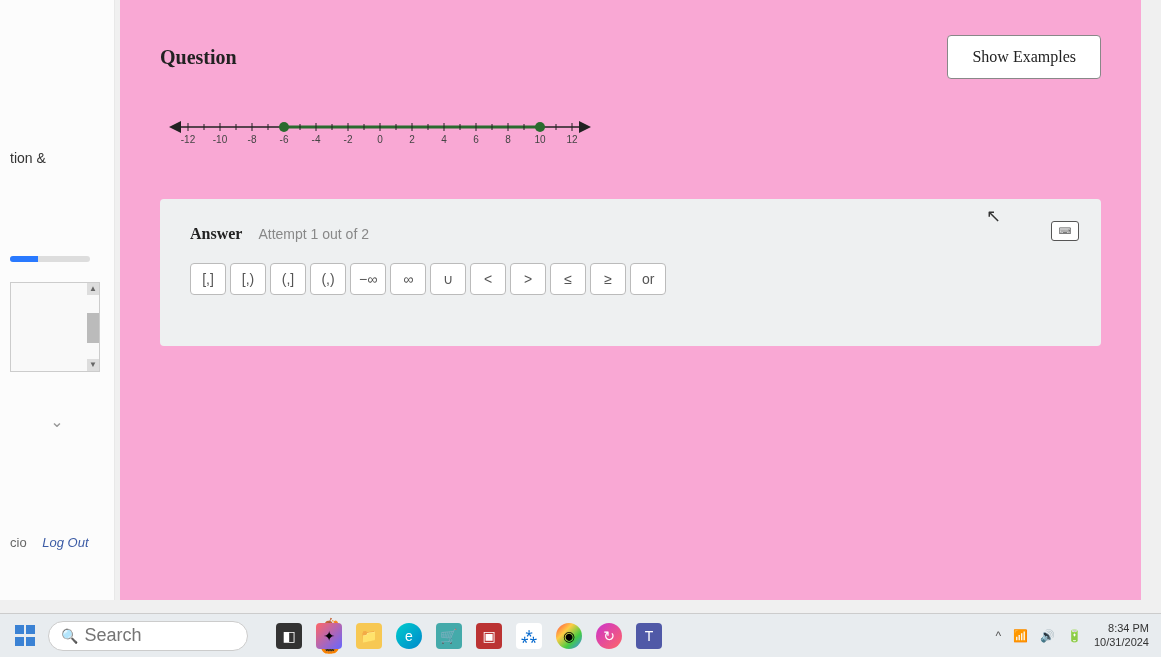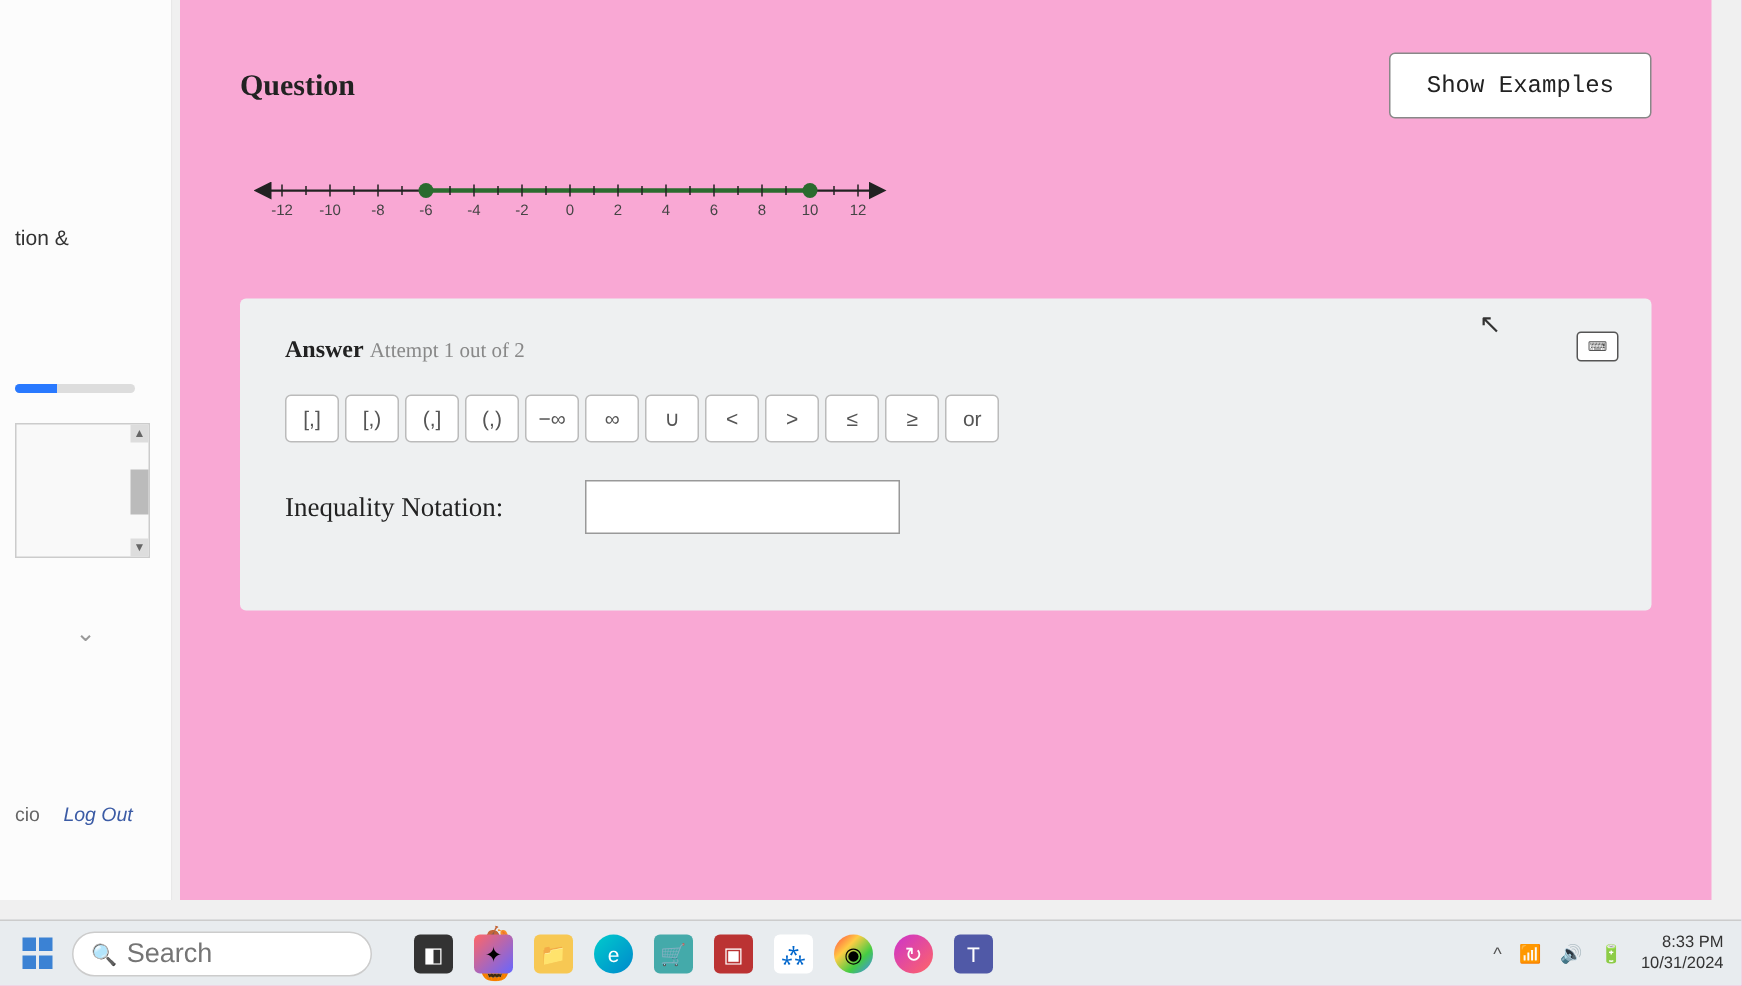--- a/index.html
+++ b/index.html
@@ -102,21 +102,21 @@
     }
     .question-title {
       font-weight: bold;
       font-size: 20px;
       color: #222;
     }
     .show-examples-btn {
       border: 1px solid #888;
       background: #fff;
       padding: 12px 24px;
-      font-family: Liberation Mono, monospace;
+      font-family: Liberation Serif, serif;
       font-size: 16px;
       color: #222;
       cursor: pointer;
       border-radius: 4px;
     }
     .prompt-text {
       font-size: 20px;
       color: #222;
       margin-bottom: 30px;
     }
@@ -137,22 +137,22 @@
       position: relative;
     }
     .answer-header {
       font-size: 16px;
       color: #222;
       margin-bottom: 20px;
     }
     .answer-header .attempt {
       color: #888;
       font-size: 14px;
-      margin-left: 0;
-      font-family: Liberation Serif, serif;
+      margin-left: 12px;
+      font-family: Liberation Sans, sans-serif;
     }
     .keyboard-icon {
       position: absolute;
       top: 22px;
       right: 22px;
       width: 28px;
       height: 20px;
       border: 1.5px solid #555;
       border-radius: 3px;
       display: flex;
@@ -393,24 +393,20 @@
       <div class="sym-btn">(,)</div>
       <div class="sym-btn">−∞</div>
       <div class="sym-btn">∞</div>
       <div class="sym-btn">∪</div>
       <div class="sym-btn">&lt;</div>
       <div class="sym-btn">&gt;</div>
       <div class="sym-btn">≤</div>
       <div class="sym-btn">≥</div>
       <div class="sym-btn">or</div>
     </div>
-    <div class="field-row">
-      <div class="field-label">Inequality Notation:</div>
-      <input class="field-input" value="" style="">
-    </div>
   </div>
 </div>
 
 <div class="taskbar">
   <div class="start-btn">
     <div></div>
       <div></div>
       <div></div>
       <div></div>
   </div>
@@ -430,17 +426,17 @@
     <div class="tb-icon" style="background:linear-gradient(135deg,#f44,#fc4,#4c4,#48f);border-radius:50%">◉</div>
     <div class="tb-icon" style="background:linear-gradient(135deg,#c3c,#f66);border-radius:50%;color:#fff">↻</div>
     <div class="tb-icon" style="background:#5059a7;color:#fff">T</div>
   </div>
   <div class="tb-right">
     <span class="tray-icon">^</span>
     <span class="tray-icon">📶</span>
     <span class="tray-icon">🔊</span>
     <span class="tray-icon">🔋</span>
     <div class="tb-clock">
-      <div>8:33 PM</div>
+      <div>8:34 PM</div>
       <div>10/31/2024</div>
     </div>
   </div>
 </div>
 
 </body></html>

